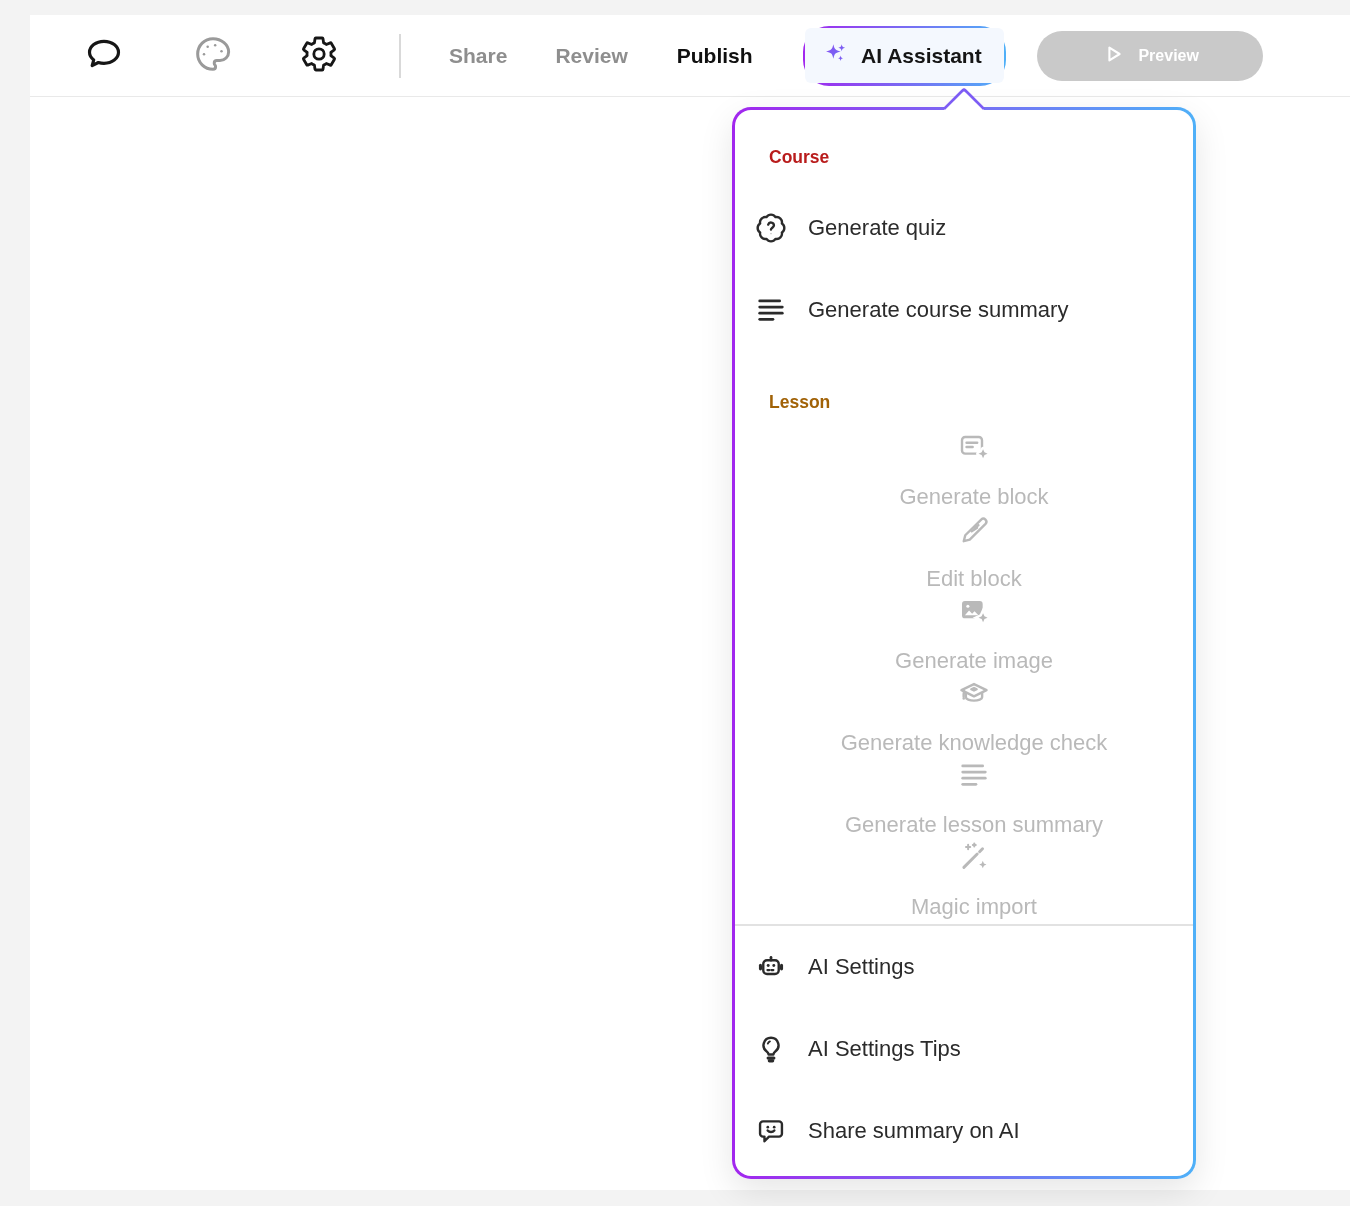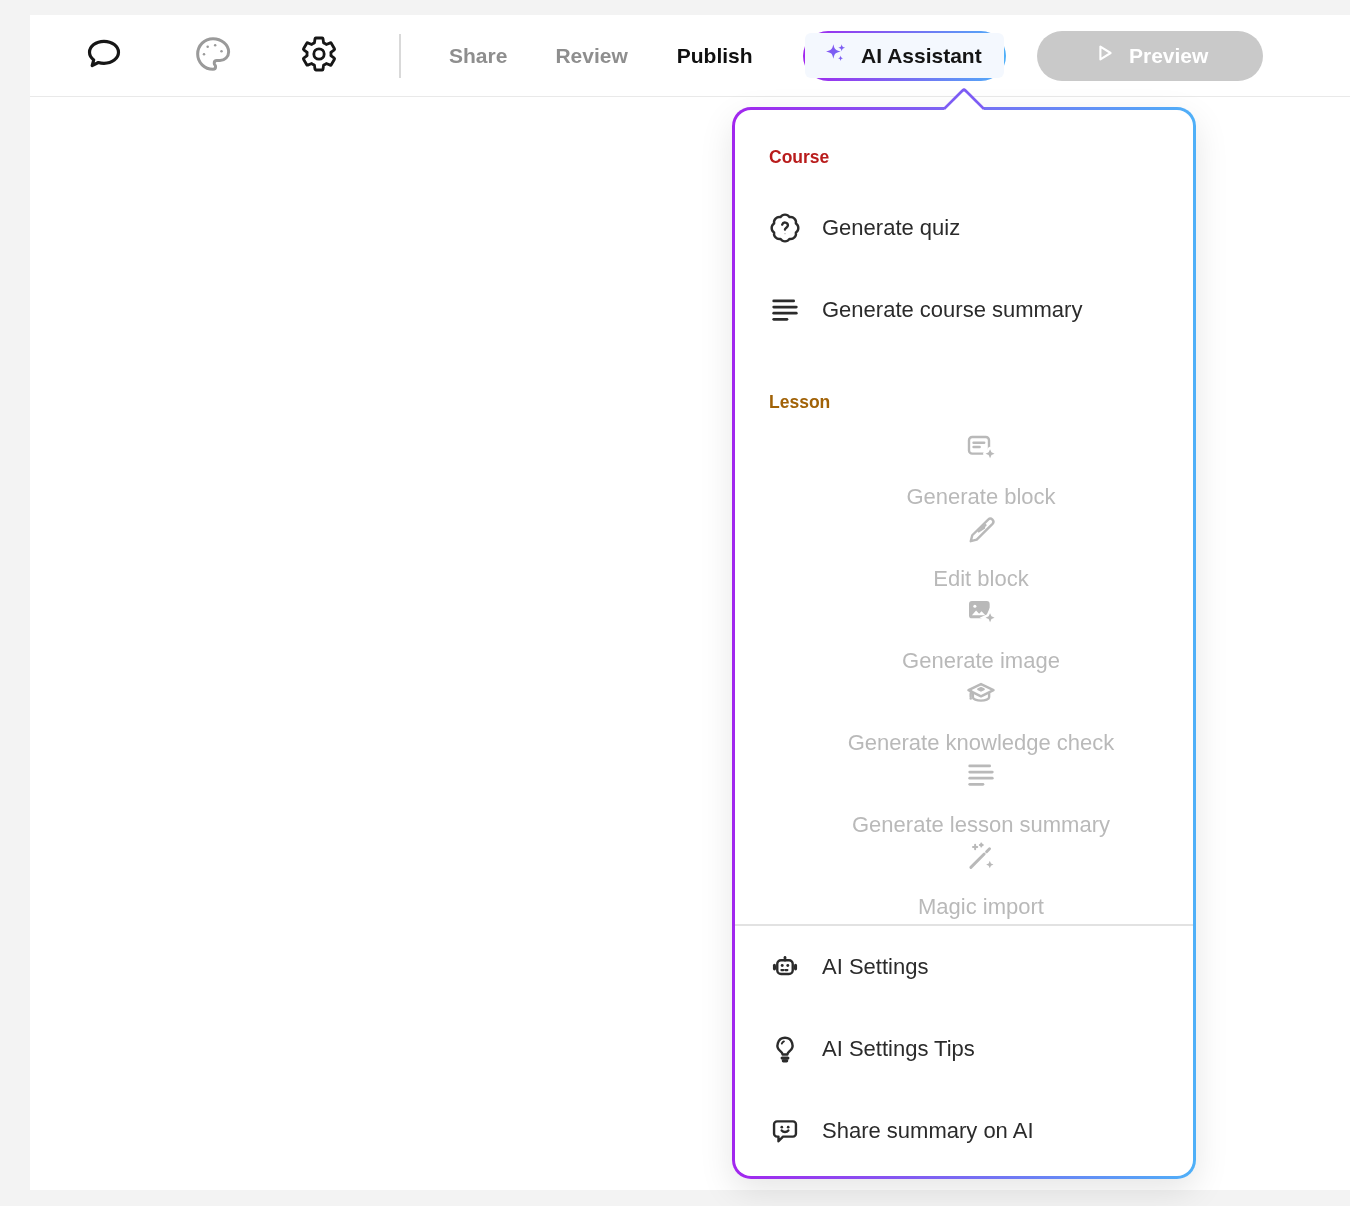--- a/index.html
+++ b/index.html
@@ -10,33 +10,33 @@
   
   .toolbar { position:relative; height:82px; display:flex; align-items:center; border-bottom:1.5px solid #e9e9e9; background:#fff; }
   .icon-btn { background:none; border:none; cursor:pointer; width:40px; height:40px; display:flex; align-items:center; justify-content:center; padding:0; }
   .icon-btn svg { width:40px; height:40px; }
   .tb-divider { width:2px; height:44px; background:#d9d9d9; margin-left:60px; }
   .text-btn { background:none; border:none; cursor:pointer; font-family:inherit; font-size:21px; }
   .muted-btn { color:#8e8e8e; font-weight:600; }
   .publish-btn { color:#101010; font-weight:700; }
 
   .ai-btn-border { margin-left:50px; background:linear-gradient(90deg,#a226ee,#4fb0f8); border-radius:26px; padding:2.5px; cursor:pointer; }
-  .ai-btn { display:flex; align-items:center; gap:11px; height:45px; padding:0 22px 0 18px; background:#f4f8fe; border:none; border-radius:6px; cursor:pointer; font-family:inherit; }
+  .ai-btn { display:flex; align-items:center; gap:11px; height:55px; padding:0 22px 0 18px; background:#f4f8fe; border:none; border-radius:6px; cursor:pointer; font-family:inherit; }
   .ai-btn-label { font-size:21px; font-weight:700; color:#151515; }
 
-  .preview-btn { margin-left:31px; width:226px; height:50px; border:none; border-radius:25px; background:#c9c9c9; color:#ffffff; font-family:inherit; font-size:21px; font-weight:700; display:flex; align-items:center; justify-content:center; gap:13px; cursor:pointer; }
+  .preview-btn { margin-left:31px; width:226px; height:50px; border:none; border-radius:25px; background:#c9c9c9; color:#ffffff; font-family:inherit; font-size:16px; font-weight:700; display:flex; align-items:center; justify-content:center; gap:13px; cursor:pointer; }
 
   
   .menu-wrap { position:absolute; left:702px; top:92px; width:464px; background:linear-gradient(90deg,#a226ee,#4fb0f8); border-radius:19px; padding:3px; box-shadow:0 12px 34px rgba(0,0,0,0.10); }
   .menu-caret { position:absolute; top:-14px; left:calc(50% - 15px); width:30px; height:30px; background:#ffffff; transform:rotate(45deg); border-top:3.5px solid #7d5cf4; border-left:3.5px solid #7d5cf4; border-top-left-radius:4px; z-index:3; }
   .menu-inner { position:relative; z-index:2; background:#ffffff; border-radius:16px; padding:36px 0 4px 0; }
   .section-label { font-size:17.5px; font-weight:700; padding-left:34px; line-height:22px; }
   .section-course { color:#b91c1c; margin-bottom:19px; }
   .section-lesson { color:#a16207; margin-top:40px; margin-bottom:18px; }
-  .menu-item { display:flex; align-items:center; gap:21px; height:82px; padding-left:34px; cursor:pointer; color:#2b2b2b; background:none; border:none; width:100%; text-align:left; font-family:inherit; }
+  .menu-item { display:flex; align-items:center; gap:21px; height:82px; padding-left:20px; cursor:pointer; color:#2b2b2b; background:none; border:none; width:100%; text-align:left; font-family:inherit; }
   .menu-item.disabled { color:#b9b9b9; cursor:default;flex-direction:column; }
   .menu-item .mi-label { font-size:22px; font-weight:400; color:inherit; }
   .menu-item svg { width:32px; height:32px; flex:0 0 32px; }
   .menu-divider { height:1.5px; background:#e2e2e2; margin:1px 0 0 0; }
 </style>
 </head>
 <body>
 
 <div class="page">
   <div class="app">

